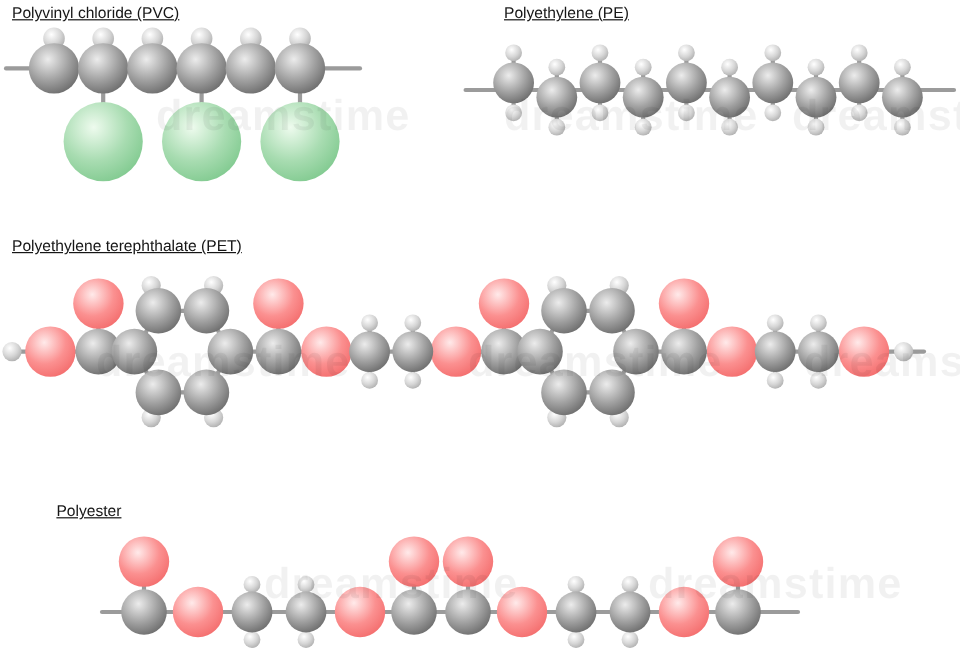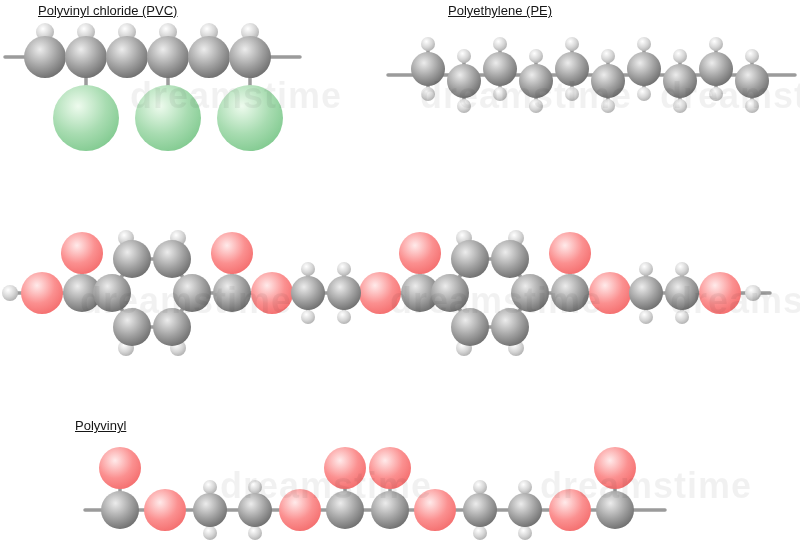--- a/index.html
+++ b/index.html
@@ -4,21 +4,21 @@
 <style>
   html,body{margin:0;padding:0;}
   body{
     width:800px;height:548px;background:#ffffff;
     font-family:"Liberation Sans", sans-serif;
   }
   .canvas{position:relative;width:800px;height:548px;overflow:hidden;background:#ffffff;}
   .canvas svg{position:absolute;left:0;top:0;z-index:1;}
   .label{
     position:absolute;z-index:3;font-size:13px;color:#161616;
-    text-decoration:underline;white-space:nowrap;margin-left:28px;
+    text-decoration:underline;white-space:nowrap;
   }
   #wm-layer{position:absolute;left:0;top:0;width:100%;height:100%;z-index:2;pointer-events:none;}
   .wm{
     position:absolute;font-size:36px;font-weight:bold;letter-spacing:1px;
     white-space:nowrap;pointer-events:none;
   }
 </style>
 </head>
 <body>
 
@@ -257,14 +257,15 @@
       <div class="wm" style="left: 660px; top: 75px; color: rgb(0, 0, 0); opacity: 0.05;">dreamstime</div>
       <div class="wm" style="left: 80px; top: 280px; color: rgb(0, 0, 0); opacity: 0.05;">dreamstime</div>
       <div class="wm" style="left: 390px; top: 280px; color: rgb(0, 0, 0); opacity: 0.05;">dreamstime</div>
       <div class="wm" style="left: 670px; top: 280px; color: rgb(0, 0, 0); opacity: 0.05;">dreamstime</div>
       <div class="wm" style="left: 220px; top: 465px; color: rgb(0, 0, 0); opacity: 0.05;">dreamstime</div>
       <div class="wm" style="left: 540px; top: 465px; color: rgb(0, 0, 0); opacity: 0.05;">dreamstime</div>
     </div>
 
   <div class="label" style="left:10px;top:3px">Polyvinyl chloride (PVC)</div>
   <div class="label" style="left:420px;top:3px">Polyethylene (PE)</div>
-  <div class="label" style="left:47px;top:418px">Polyvinyl</div>
+  <div class="label" style="left:10px;top:197px">Polyethylene terephthalate (PET)</div>
+  <div class="label" style="left:47px;top:418px">Polyester</div>
 </div>
 
 </body></html>

